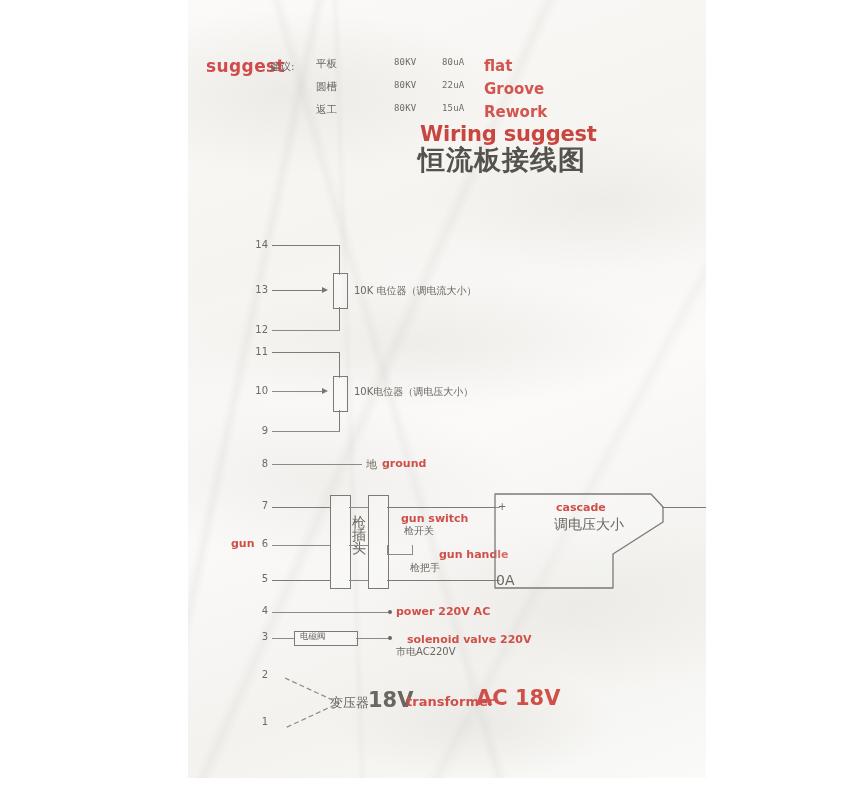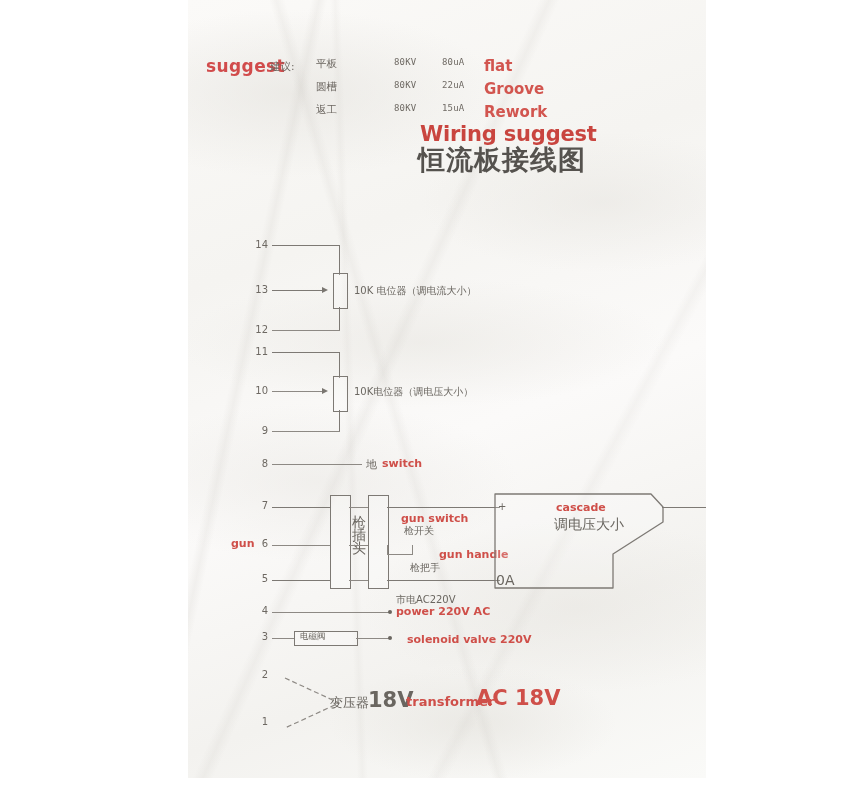--- a/index.html
+++ b/index.html
@@ -161,21 +161,21 @@
 
     <div class="box" style="left:145px;top:376px;width:13px;height:34px;"></div>
 
     <div class="wire-v" style="left:151px;top:410px;height:21px;"></div>
     <div class="wire-h wire-thin" style="left:84px;top:431px;width:68px;"></div>
 
     <div class="lbl-cn" style="left:166px;top:385px;">10K电位器（调电压大小）</div>
 
     <div class="wire-h wire-thin" style="left:84px;top:464px;width:90px;"></div>
     <div class="lbl-cn" style="left:178px;top:457px;font-size:11px;">地</div>
-    <div class="lbl-red" style="left:194px;top:457px;">switch</div>
+    <div class="lbl-red" style="left:194px;top:457px;">ground</div>
 
     <div class="lbl-red" style="left:43px;top:537px;font-size:11px;">gun</div>
 
     <div class="box" style="left:142px;top:495px;width:19px;height:92px;"></div>
     <div class="box" style="left:180px;top:495px;width:19px;height:92px;"></div>
     <div class="vert-cn" style="left:164px;top:516px;">枪插头</div>
 
     <div class="wire-h" style="left:84px;top:507px;width:58px;"></div>
     <div class="wire-h wire-thin" style="left:84px;top:545px;width:58px;"></div>
     <div class="wire-h" style="left:84px;top:580px;width:58px;"></div>
@@ -202,21 +202,21 @@
     <div class="lbl-cn" style="left:310px;top:501px;font-size:10px;">+</div>
     <div class="lbl-cn" style="left:308px;top:572px;font-size:14px;">0A</div>
     <div class="lbl-red" style="left:368px;top:501px;">cascade</div>
     <div class="lbl-cn" style="left:366px;top:516px;font-size:14px;">调电压大小</div>
 
     <div class="wire-h" style="left:474px;top:507px;width:46px;"></div>
 
     <div class="wire-h wire-thin" style="left:84px;top:612px;width:118px;"></div>
     <div class="dot" style="left:200px;top:610px;"></div>
     <div class="lbl-red" style="left:208px;top:605px;">power 220V AC</div>
-    <div class="lbl-cn" style="left:208px;top:593px;">市电AC220V</div>
+    <div class="lbl-cn" style="left:208px;top:645px;">市电AC220V</div>
 
     <div class="wire-h wire-thin" style="left:84px;top:638px;width:22px;"></div>
     <div class="box" style="left:106px;top:631px;width:62px;height:13px;"></div>
     <div class="lbl-cn" style="left:112px;top:631px;font-size:8.5px;">电磁阀</div>
     <div class="wire-h wire-thin" style="left:168px;top:638px;width:34px;"></div>
     <div class="dot" style="left:200px;top:636px;"></div>
     <div class="lbl-red" style="left:219px;top:633px;">solenoid valve  220V</div>
 
     <div id="xf">
       <svg width="60" height="54" viewBox="0 0 60 54">

